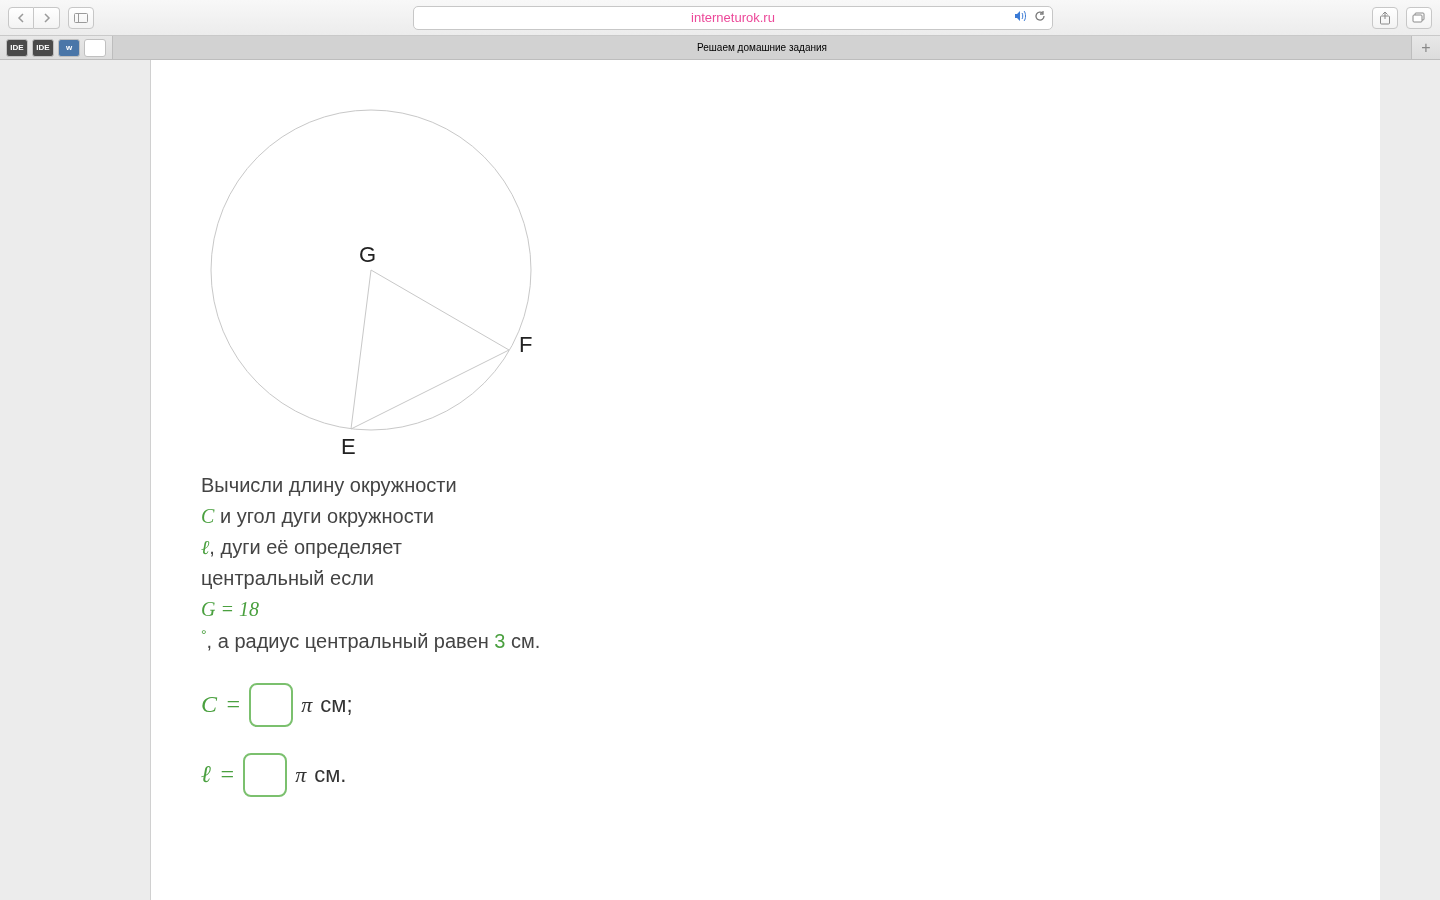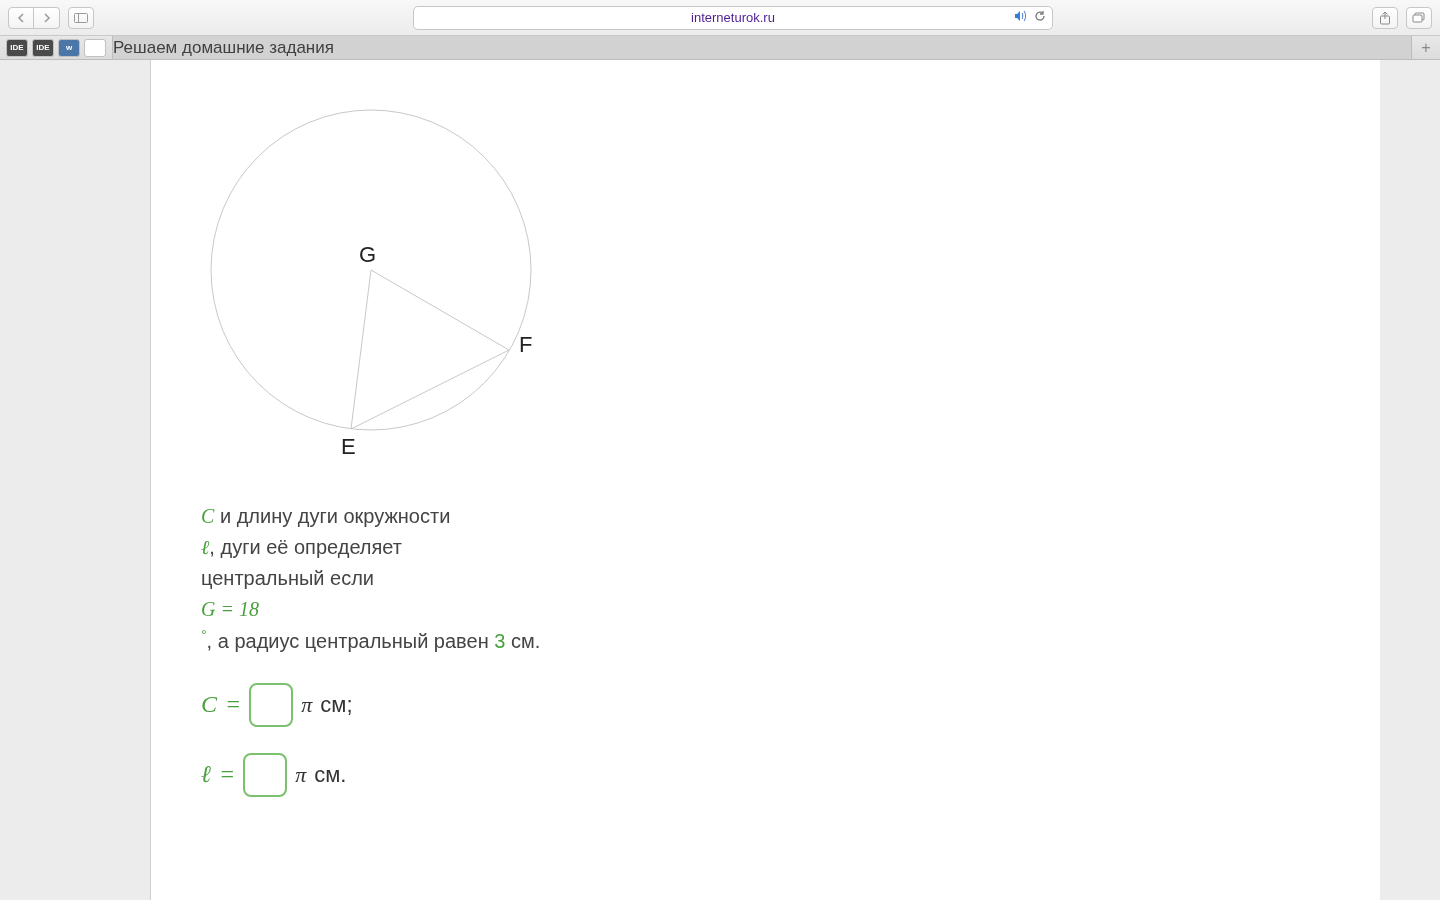--- a/index.html
+++ b/index.html
@@ -27,40 +27,40 @@
   .btn-grp .btn-sq:last-child  { border-top-left-radius:0; border-bottom-left-radius:0; border-left:none; }
   .addr {
     flex: 0 0 640px;
     margin: 0 auto;
     height: 24px;
     border: 1px solid #c7c7c7;
     border-radius: 5px;
     background: #fff;
     display: flex; align-items: center; justify-content: center;
     position: relative;
-    color: #4c1d95; font-size: 13px;
+    color: #ec4899; font-size: 13px;
   }
   .addr-right { position:absolute; right:6px; display:flex; align-items:center; gap:6px; color:#7b7b7b; }
   .spacer { flex:1; }
   .chrome-right { display:flex; gap:8px; }
   
   .tabbar {
     height: 24px;
     background: linear-gradient(#e8e8e8,#dcdcdc);
     border-bottom: 1px solid #bdbdbd;
     display: flex; align-items: stretch;
   }
   .favicons { display:flex; align-items:center; gap:4px; padding:0 6px; }
   .fav { width:22px; height:18px; border:1px solid #c0c0c0; border-radius:3px; display:flex; align-items:center; justify-content:center; font-size:8px; font-weight:bold; background:#f7f7f7; }
   .fav.dark { background:#4a4a4a; color:#fff; }
   .fav.vk { background:#4a76a8; color:#fff; }
   .fav.blank { background:#fff; }
   .tab-active {
-    flex:1; display:flex; align-items:center; 
-    background:#d2d2d2; color:#404040; font-size:17px;
+    flex:1; display:flex; align-items:center; justify-content:center;
+    background:#d2d2d2; color:#000000; font-size:10px;
     border-left:1px solid #bdbdbd; border-right:1px solid #bdbdbd;
   }
   .tab-add { width:28px; display:flex; align-items:center; justify-content:center; color:#888; font-size:16px; }
   
   .viewport { position:absolute; top:60px; left:0; right:0; bottom:0; background:#ececec; }
   .page {
     position:absolute; left:150px; top:0; bottom:0; width:1230px;
     background:#fff; border-left:1px solid #d0d0d0;
     padding: 30px 40px 40px 50px;
     color:#333;
@@ -158,22 +158,22 @@
         <line x1="170" y1="180" x2="308" y2="260" stroke="#c8c8c8"></line>
         <line x1="170" y1="180" x2="150" y2="339" stroke="#c8c8c8"></line>
         <line x1="308" y1="260" x2="150" y2="339" stroke="#c8c8c8"></line>
         <text x="158" y="172" font-size="22" fill="#222">G</text>
         <text x="318" y="262" font-size="22" fill="#222">F</text>
         <text x="140" y="364" font-size="22" fill="#222">E</text>
       </svg>
     </div>
 
     <div class="problem">
-      <br>
-      <span class="greenital">C</span><span> и длину дуги окружности</span><br>
+      <span>Вычисли длину окружности</span><br>
+      <span class="greenital">C</span><span> и угол дуги окружности</span><br>
       <span class="greenital">ℓ</span><span>, дуги её определяет</span><br>
       <span>центральный если</span><br>
       <span class="greenital" style="font-weight:400;">G = 18</span><br>
       <span class="green" style="vertical-align:super;font-size:14px;">°</span><span>, а радиус центральный равен </span><span class="green">3</span><span> см.</span>
     </div>
 
     <div class="eqrow">
       <span class="sym">C</span>
       <span class="sym" style="color:#4aa03f;">=</span>
       <input class="ansbox" style="">

